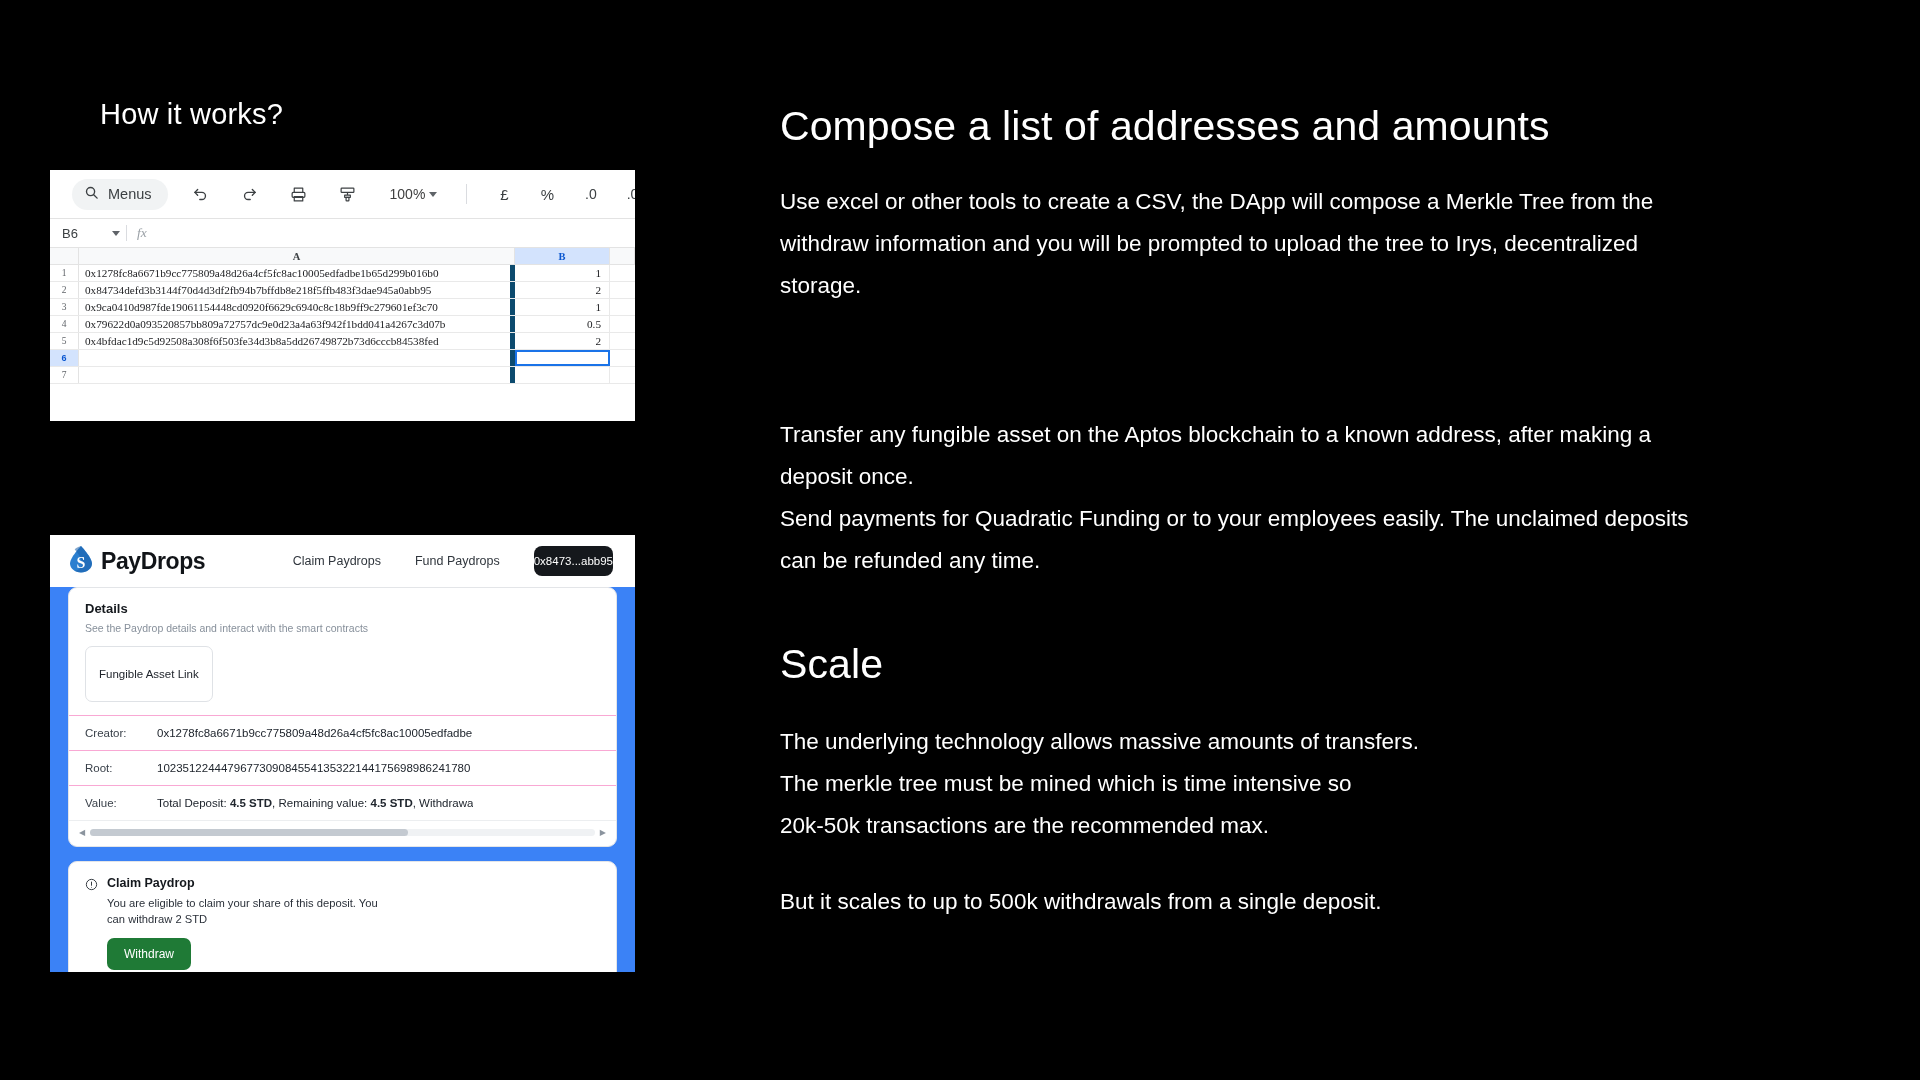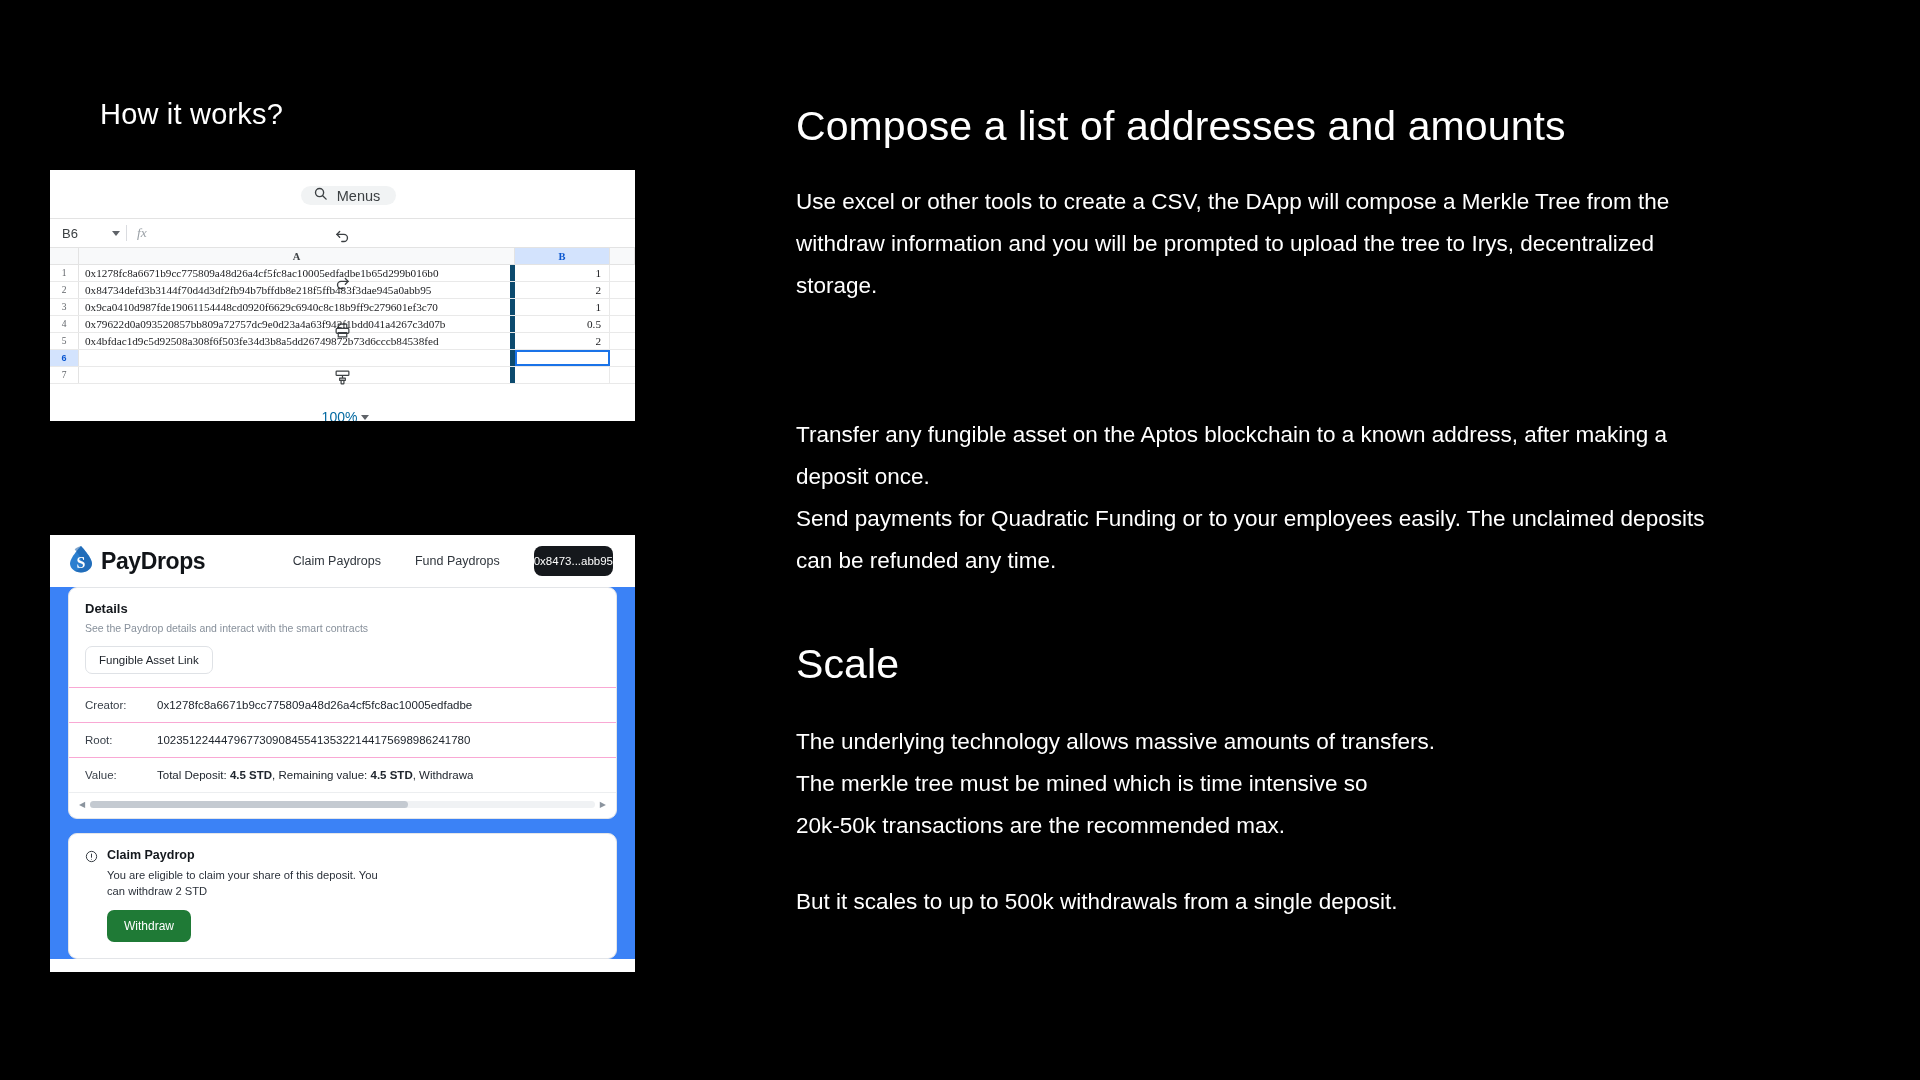--- a/index.html
+++ b/index.html
@@ -21,37 +21,36 @@
   }
 
   
   .sheet-shot {
     position: absolute; left: 50px; top: 170px;
     width: 585px; height: 251px;
     background: #ffffff; overflow: hidden;
   }
   .sheet-toolbar {
     height: 48px; background: #ffffff;
-    display: flex; align-items: center; padding: 16px 10px;
+    display: flex; align-items: center; padding: 0 10px;
     gap: 16px;
-    flex-direction: column;
   }
   .menus-pill {
     display: flex; align-items: center; gap: 9px;
     background: #f1f3f4; border-radius: 19px;
     height: 31px; padding: 0 16px 0 12px; margin-left: 12px;
   }
   .menus-pill .lbl { font-size: 14.5px; color: #3c4043; }
   .tb-ico {
     width: 33px; height: 31px; display: flex; align-items: center;
     justify-content: center; color: #3c4043; flex: none;
   }
   .tb-zoom {
     display: flex; align-items: center; gap: 4px;
-    font-size: 14px; color: #0369a1; margin-left: 6px; padding: 0 4px;
+    font-size: 14px; color: #404040; margin-left: 6px; padding: 0 4px;
   }
   .tb-sep { width: 1px; height: 20px; background: #dadce0; margin: 0 9px; flex: none; }
   .tb-txt { font-size: 14px; color: #3c4043; padding: 0 7px; white-space: nowrap; }
   .tb-sym { font-size: 15px; color: #3c4043; padding: 0 8px; }
   .tb-font {
     display: flex; align-items: center; gap: 8px;
     font-size: 14.5px; color: #3c4043; margin-left: 6px;
   }
   .caret { width: 0; height: 0; border-left: 4px solid transparent;
            border-right: 4px solid transparent; border-top: 5px solid #5f6368; }
@@ -112,21 +111,21 @@
   .card {
     border: 1px solid #e3e5e8; border-radius: 9px; background: #fff;
     margin-bottom: 14px;
   }
   .card-pad { padding: 13px 16px 0 16px; }
   .card-title { font-size: 13px; font-weight: 700; color: #14181d; }
   .card-sub { font-size: 10.5px; color: #87909b; margin-top: 6px; }
   .fa-link {
     display: inline-block; margin-top: 12px; margin-bottom: 13px;
     border: 1px solid #dfe2e6; border-radius: 7px;
-    padding: 7px 13px; font-size: 11.5px; color: #21262d; background: #fff;
+    padding: 21px 13px; font-size: 11.5px; color: #21262d; background: #fff;
   }
   .drow {
     display: flex; border-top: 1px solid #f9a8d4;
     padding: 11px 16px; font-size: 11.5px; align-items: baseline;
     white-space: nowrap; overflow: hidden;
   }
   .dlabel { width: 72px; flex: none; color: #3a414a; }
   .dval { color: #20262e; overflow: hidden; text-overflow: clip; }
   .dval b { font-weight: 700; }
   .scrollbar {
@@ -141,21 +140,21 @@
   .alert-row { display: flex; gap: 9px; padding: 14px 16px 16px 16px; }
   .alert-ico { flex: none; margin-top: 1px; }
   .alert-title { font-size: 12.5px; font-weight: 700; color: #14181d; }
   .alert-txt { font-size: 11.2px; color: #2b313a; margin-top: 5px; line-height: 1.45; max-width: 290px; }
   .withdraw-btn {
     display: inline-block; margin-top: 11px; background: #1f7a36; color: #fff;
     font-size: 12px; padding: 9px 17px; border-radius: 7px;
   }
 
   
-  .right-col { position: absolute; left: 796px; top: 0; width: 1060px; height: 1028px; }
+  .right-col { position: absolute; left: 780px; top: 0; width: 1060px; height: 1028px; }
   .sec { position: absolute; left: 0; }
   .sec-h {
     color: #ffffff; font-size: 41px; font-weight: 400;
     letter-spacing: 0.1px; white-space: nowrap; line-height: 1.1;
   }
   .sec-p {
     color: #ffffff; font-size: 22.5px; font-weight: 400;
     line-height: 42px; max-width: 930px;
   }
   .s1 { top: 104px; }

